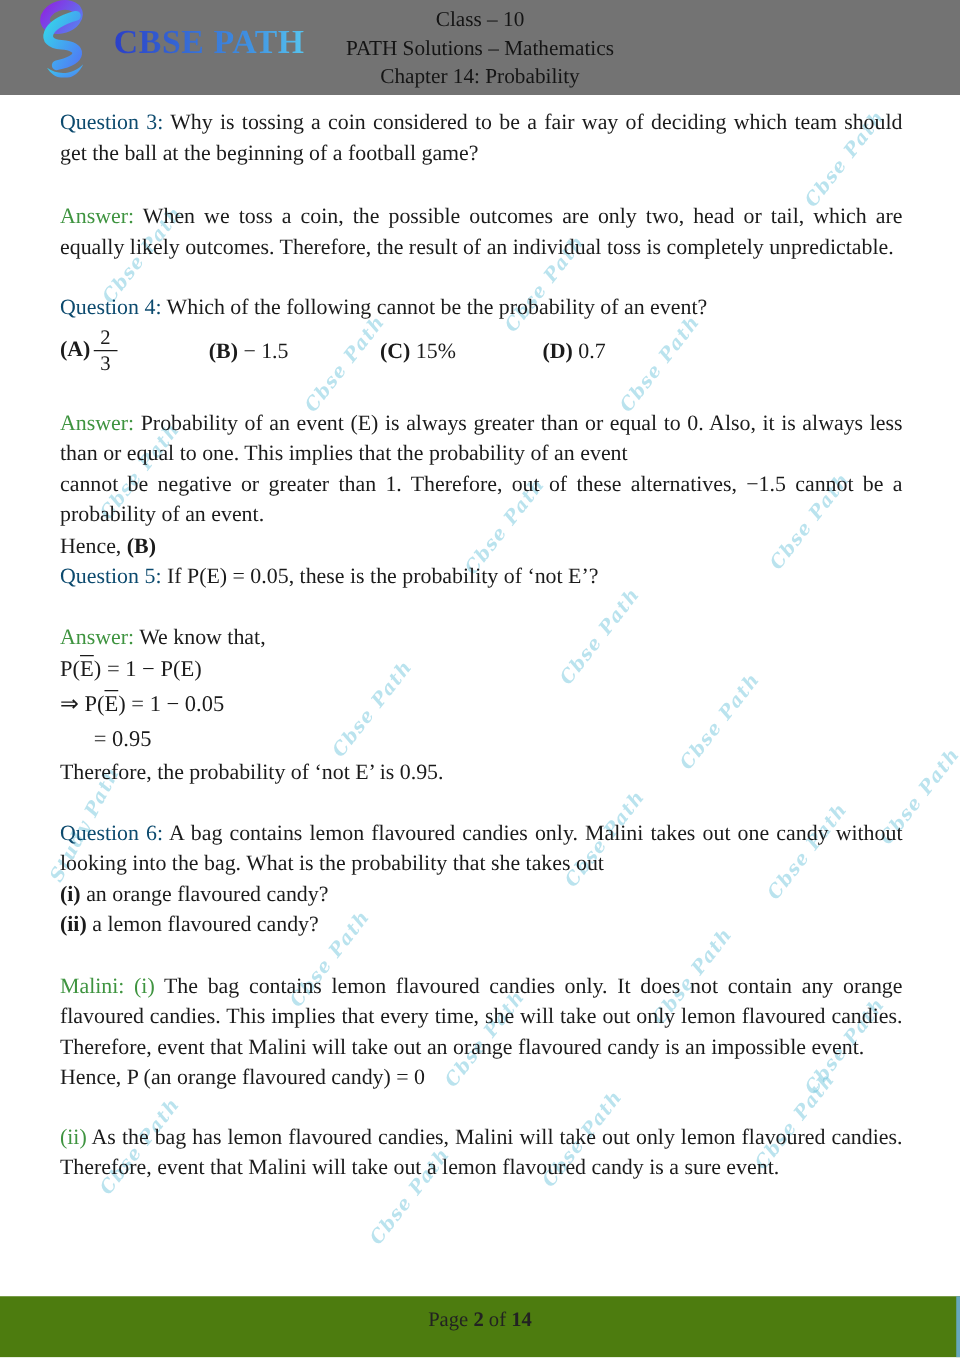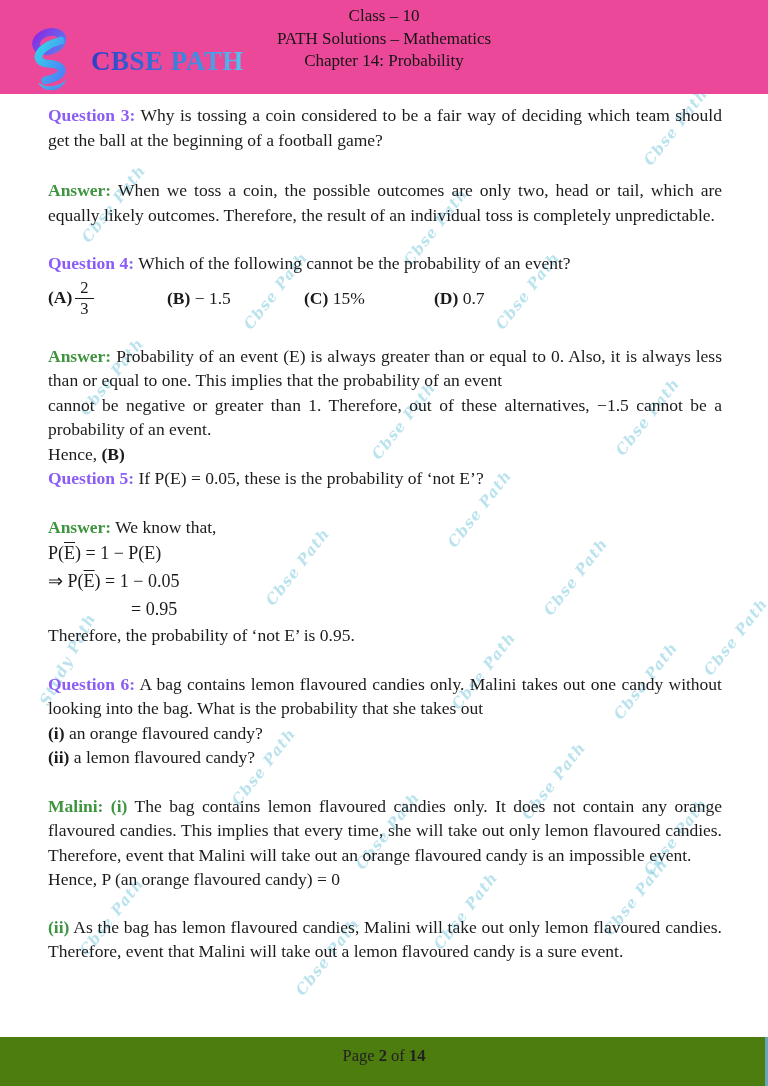--- a/index.html
+++ b/index.html
@@ -3,22 +3,22 @@
 <meta charset="utf-8">
 <style>
   html,body { margin:0; padding:0; background:#ffffff; }
   .page {
     position:relative; width:768px; height:1086px; overflow:hidden;
     background:#ffffff; font-family:"Liberation Serif", serif; color:#1b1b1b;
   }
 
   
   .topbar {
-    position:relative; height:94px; background:#ec4899;
-    display:flex; align-items:flex-end; padding-left:26px; box-sizing:border-box;
+    position:relative; height:76px; background:#737373;
+    display:flex; align-items:flex-start; padding-left:26px; box-sizing:border-box;
   }
   .brand-wrap { position:relative; z-index:2; display:flex; align-items:center; gap:7px; }
   .brand-text {
     font-size:27px; font-weight:bold; letter-spacing:0.5px; color:#2b50c8;
     background:linear-gradient(90deg,#2b3fc8 0%,#3f8fe0 70%,#57c4ef 100%);
     -webkit-background-clip:text; background-clip:text; -webkit-text-fill-color:transparent;
   }
   .titles {
     position:absolute; left:0; right:0; top:5px; text-align:center;
     font-size:17px; line-height:22.5px; color:#141414; z-index:1;
@@ -40,43 +40,43 @@
   .w16{left:518px;top:812px}.w17{left:352px;top:862px}.w18{left:640px;top:868px}
   .w19{left:430px;top:942px}.w20{left:600px;top:928px}.w21{left:292px;top:988px}
   .w22{left:76px;top:948px}.w23{left:36px;top:700px}
 
   
   main {
     position:relative; z-index:1; padding:9px 46px 0 48px;
     font-size:17.5px; line-height:24.5px; text-align:justify;
   }
   p { margin:0; }
-  .qlabel { color:#8b5cf6; font-weight:bold; }
-  .alabel { color:#3f9440; font-weight:bold; }
+  .qlabel { color:#0c4a6e; font-weight:normal; }
+  .alabel { color:#3f9440; font-weight:normal; }
   .b { font-weight:bold; }
   .mb-q3 { margin-bottom:26px; }
   .mb-a3 { margin-bottom:24px; }
   .mb-q4 { margin-bottom:2px; }
   .mb-a4 { }
   .mb-q5 { margin-bottom:24px; }
   .mb-a5 { margin-bottom:24px; }
   .mb-q6 { margin-bottom:24px; }
   .mb-a6 { margin-bottom:23px; }
 
   .options { display:flex; align-items:center; height:42px; margin-bottom:24px; text-align:left; }
   .opt-a { width:119px; } .opt-b { width:137px; } .opt-c { width:130px; } .opt-d { flex:1; }
   .frac {
     display:inline-block; vertical-align:middle; text-align:center;
     line-height:1.1; font-size:16.5px; margin-left:3px;
   }
   .frac .num { display:block; border-bottom:1.5px solid #1b1b1b; padding:0 5px 1px; }
   .frac .den { display:block; padding-top:1px; }
 
   .eq { font-size:18px; line-height:28px; text-align:left; }
-  .eq-indent { margin-left:83px; }
+  .eq-indent { margin-left:27px; }
   .ovl { text-decoration:overline; }
   .plain { text-align:left; }
 
   
   .pagebar {
     position:absolute; left:0; right:0; bottom:0; height:49px; background:#4d7c0f;
     text-align:center; font-size:16.5px; color:#222; padding-top:9px;
     box-sizing:border-box; z-index:2;
   }
   .edge-strip {

